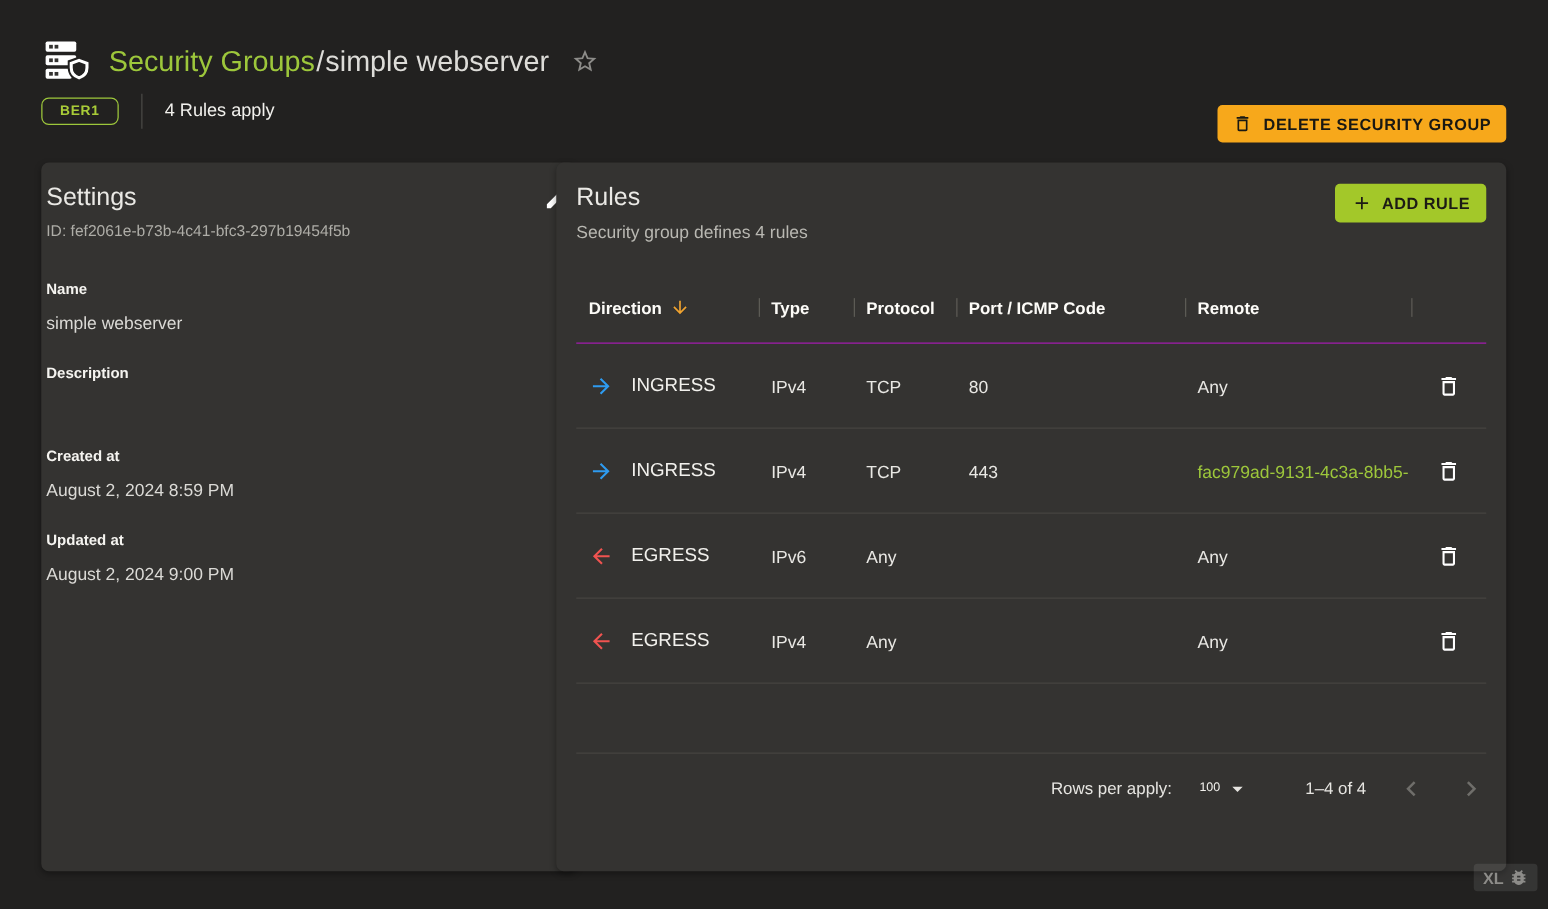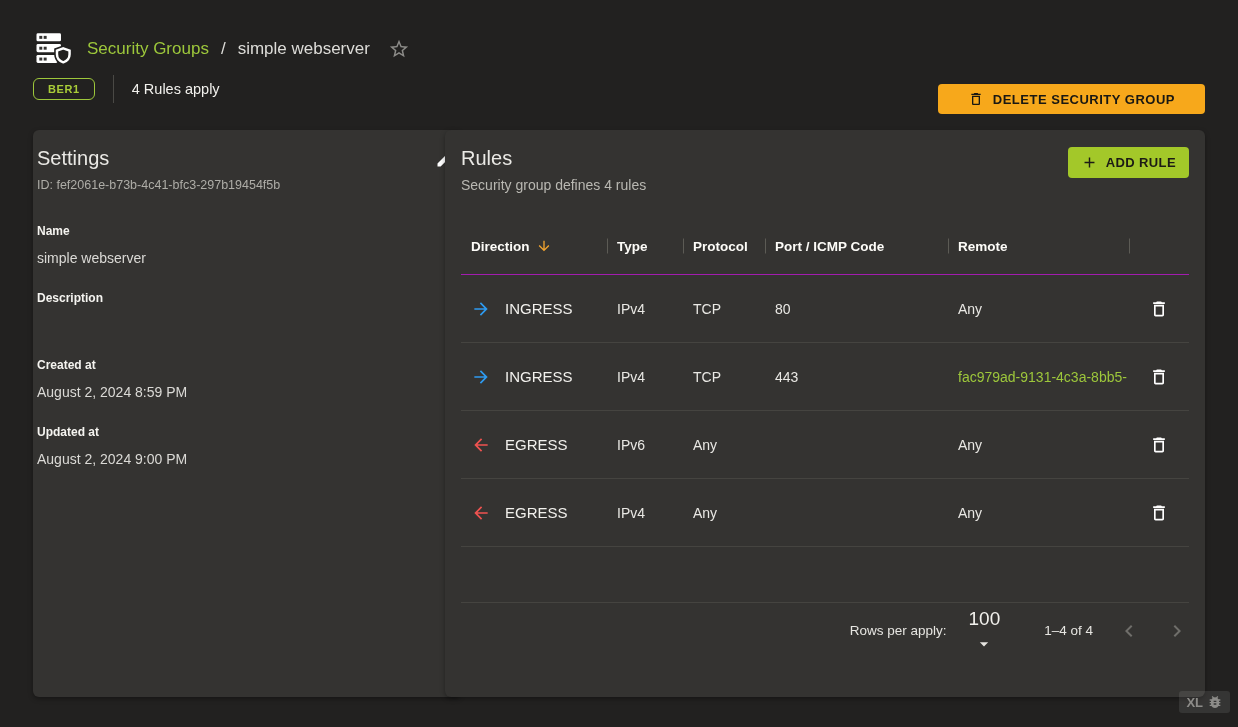--- a/index.html
+++ b/index.html
@@ -2,31 +2,31 @@
 <html><head>
 <meta charset="utf-8">
 <style>
   html,body{margin:0;padding:0;background:#222120;}
   .page{position:relative;width:1238px;height:727px;background:#222120;overflow:hidden;
         font-family:"Liberation Sans",sans-serif;color:#eceae6;}
 
   
   .title-row{position:absolute;left:33px;top:28px;display:flex;align-items:center;gap:12px;}
   .app-icon{width:42px;height:42px;display:flex;align-items:center;justify-content:center;}
-  .page-title{font-size:17px;font-weight:400;margin:0;display:flex;gap:12px;align-items:baseline;}
+  .page-title{font-size:23px;font-weight:400;margin:0;display:flex;gap:1px;align-items:baseline;}
   .crumb-green{color:#9dc73b;cursor:pointer;}
   .crumb-sep,.crumb-current{color:#dddcd8;}
   .star-btn{background:none;border:none;padding:0;margin-left:6px;cursor:pointer;display:flex;}
   .meta-row{position:absolute;left:33px;top:76px;display:flex;align-items:center;height:26px;}
   .region-badge{border:1px solid #9dc73b;color:#a9cc38;font-size:11px;font-weight:bold;
         letter-spacing:.6px;padding:4px 14px;border-radius:6px;}
   .vdiv{width:1px;height:28px;background:#4a4945;margin:0 18px;}
   .rules-count{color:#f2f1ed;font-size:14.5px;font-weight:500;}
   .delete-btn{position:absolute;right:33px;top:84px;height:30px;display:flex;align-items:center;gap:9px;
-        background:#f7a81b;color:#191813;border:none;border-radius:4px;padding:0 30px;
+        background:#f7a81b;color:#191813;border:none;border-radius:4px;padding:0 12px;
         font-family:inherit;font-size:13px;font-weight:bold;letter-spacing:.5px;cursor:pointer;}
 
   
   .panel{position:absolute;top:130px;background:#343331;border-radius:6px;
         box-shadow:0 2px 5px rgba(0,0,0,.35);box-sizing:border-box;}
   .settings-panel{left:33px;width:428px;height:567px;padding:17px 4px;}
   .rules-panel{left:445px;width:760px;height:567px;padding:17px 16px;}
 
   
   .panel-title-row{display:flex;align-items:flex-start;justify-content:space-between;}
@@ -53,21 +53,21 @@
         width:1px;height:15px;background:#5c5b55;}
   .trow{height:67px;align-items:center;border-bottom:1px solid #454440;}
   .tcell{padding-left:10px;font-size:14px;color:#e9e8e4;white-space:nowrap;overflow:hidden;}
   .dir-cell{display:flex;align-items:center;gap:14px;font-size:15px;color:#f2f1ed;}
   .remote.link{color:#9dc73b;cursor:pointer;}
   .actions{display:flex;justify-content:center;padding-left:0;}
   .empty-row{height:55px;border-bottom:1px solid #454440;}
   .tfoot{height:55px;display:flex;align-items:center;justify-content:flex-end;
         font-size:13.5px;color:#e6e5e1;}
   .rpp-label{margin-right:22px;}
-  .rpp-select{display:flex;align-items:center;gap:4px;cursor:pointer;font-size:19px;color:#f2f1ed;flex-direction:column;}
+  .rpp-select{display:flex;align-items:center;gap:4px;cursor:pointer;font-size:10px;color:#f2f1ed;}
   .range-label{margin:0 0 0 44px;}
   .pg-btn{background:none;border:none;padding:0;margin-left:24px;display:flex;cursor:default;}
   .icon16{width:16px;height:16px;}
   .icon17{width:17px;height:17px;}
   .icon20{width:20px;height:20px;}
   .icon22{width:22px;height:22px;}
   .icon24{width:24px;height:24px;}
 
   
   .debug-badge{position:absolute;right:8px;bottom:14px;display:flex;align-items:center;gap:4px;

